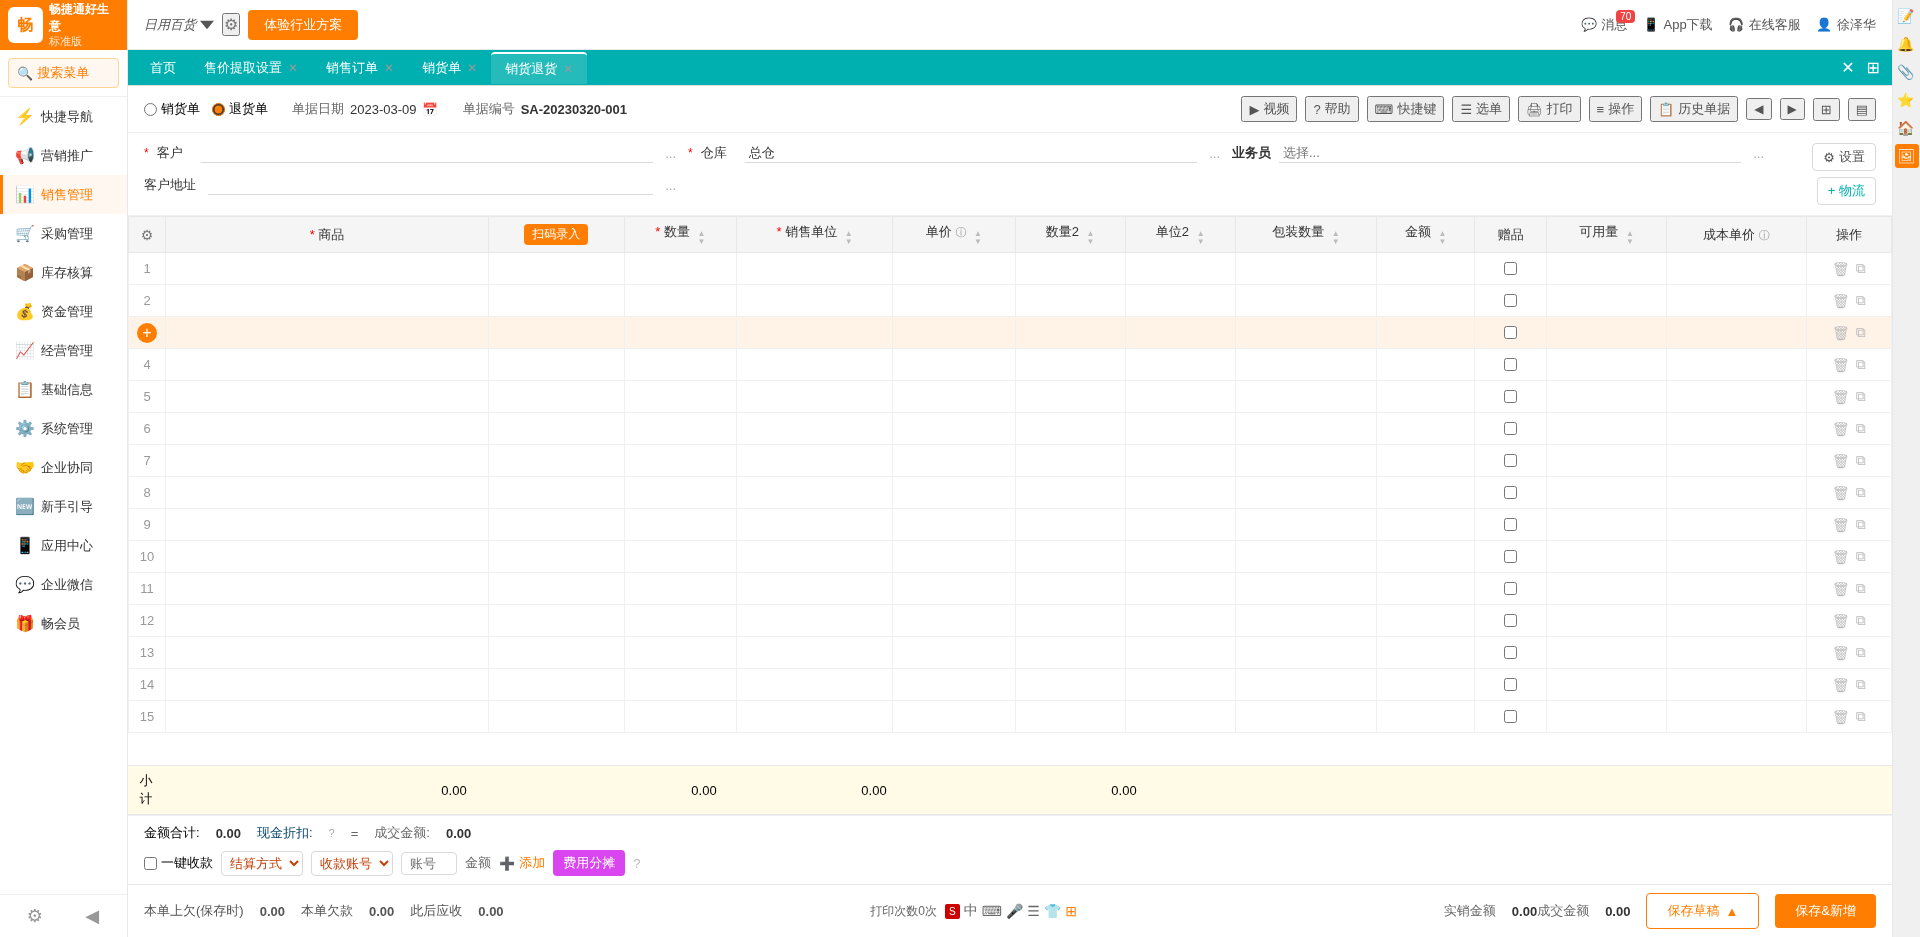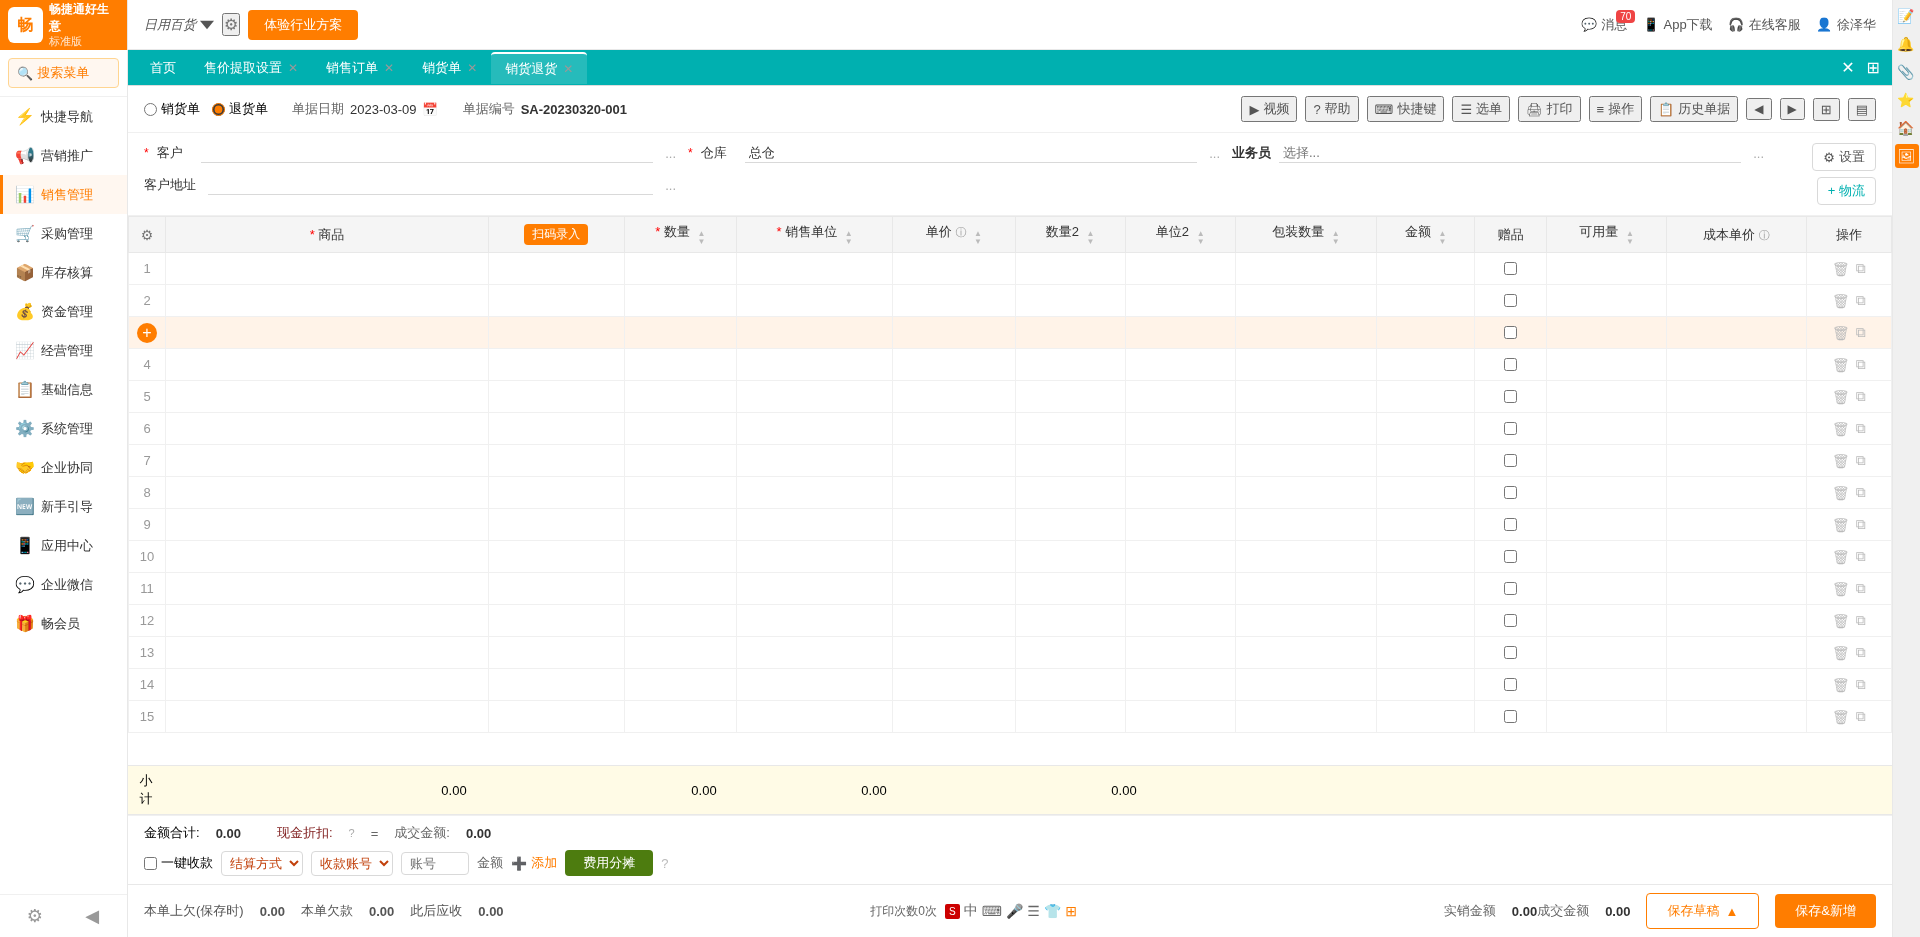--- a/index.html
+++ b/index.html
@@ -76,23 +76,23 @@
     .icon-delete { cursor: pointer; color: #bbb; font-size: 14px; }
     .icon-copy { cursor: pointer; color: #bbb; font-size: 14px; }
     .checkbox-cell { display: flex; align-items: center; justify-content: center; }
 
     
     .form-footer { border-top: 1px solid #f0f0f0; padding: 8px 16px; }
     .footer-row1 { display: flex; align-items: center; gap: 16px; margin-bottom: 8px; }
     .footer-row2 { display: flex; align-items: center; gap: 8px; }
     .footer-checkbox { display: flex; align-items: center; gap: 4px; }
     .footer-select { border: 1px solid #d9d9d9; border-radius: 4px; padding: 3px 4px; color: #c2410c; background: #fff; }
-    .footer-input { border: 1px solid #d9d9d9; border-radius: 4px; padding: 3px 8px; color: #333; width: 68px; }
+    .footer-input { border: 1px solid #d9d9d9; border-radius: 4px; padding: 3px 8px; color: #333; width: 56px; }
     .footer-add-btn { background: none; border: none; color: #ff7d00; cursor: pointer; display: flex; align-items: center; gap: 4px; }
-    .fee-split-btn { background: #4d7c0f; color: #fff; border: none; border-radius: 4px; padding: 4px 18px; cursor: pointer; font-size: 12px; }
+    .fee-split-btn { background: #d946ef; color: #fff; border: none; border-radius: 4px; padding: 4px 10px; cursor: pointer; font-size: 12px; }
     .help-icon { color: #bbb; cursor: pointer; }
 
     
     .bottom-bar { background: #fff; border-top: 1px solid #e8e8e8; padding: 8px 16px; display: flex; align-items: center; justify-content: space-between; }
     .bottom-bar-left { display: flex; align-items: center; gap: 16px; color: #555; font-size: 12px; }
     .bottom-bar-center { display: flex; align-items: center; gap: 8px; }
     .bottom-bar-right { display: flex; align-items: center; gap: 16px; }
     .summary-panel { display: flex; flex-direction: row; gap: 0; font-size: 12px; }
     .summary-row { display: flex; gap: 8px; align-items: center; }
     .summary-label { color: #666; min-width: 60px; }
@@ -846,21 +846,21 @@
         <div>0.00</div>
         <div></div>
         <div></div>
       </div>
     </div>
 
     <div class="form-footer">
       <div class="footer-row1">
         <span>金额合计:</span>
         <span style="font-weight:bold;color:#333;">0.00</span>
-        <span style="color:#7f1d1d;margin-left:20px;">现金折扣:</span>
+        <span style="color:#0c4a6e;">现金折扣:</span>
         <button style="background:none;border:none;color:#aaa;cursor:pointer;font-size:11px;">?</button>
         <span style="color:#666;">=</span>
         <span style="color:#666;">成交金额:</span>
         <span style="font-weight:bold;color:#333;">0.00</span>
       </div>
       <div class="footer-row2">
         <label class="footer-checkbox">
           <input type="checkbox" style="">
           <span>一键收款</span>
         </label>

